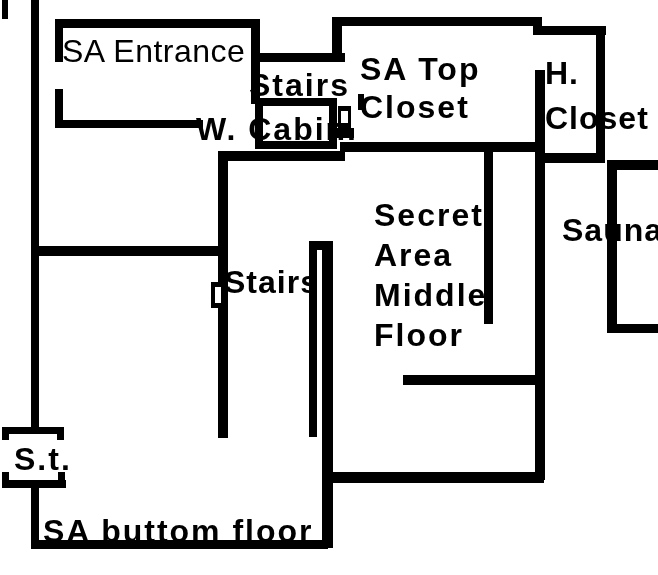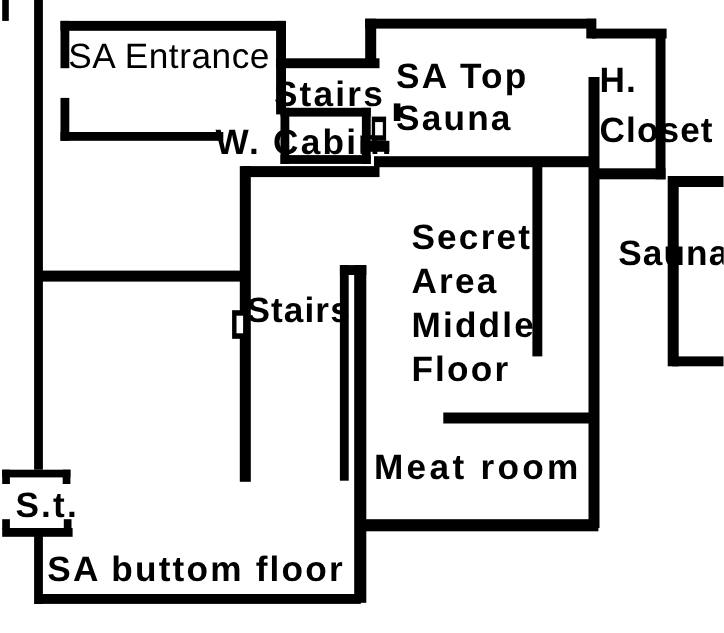--- a/index.html
+++ b/index.html
@@ -85,27 +85,26 @@
   <div class="w" style="left:2px;top:427px;width:62px;height:7px"></div>
   <div class="w" style="left:2px;top:427px;width:7px;height:13px"></div>
   <div class="w" style="left:57px;top:427px;width:7px;height:13px"></div>
   <div class="w" style="left:2px;top:480px;width:64px;height:8px"></div>
   <div class="w" style="left:2px;top:472px;width:7px;height:9px"></div>
   <div class="w" style="left:58px;top:472px;width:7px;height:9px"></div>
 
   <div class="lbl regular" style="left:62px;top:32px">SA Entrance</div>
   <div class="lbl" style="left:249px;top:66px;letter-spacing:2px">Stairs</div>
   <div class="lbl" style="left:360px;top:50px;letter-spacing:2px">SA Top
-Sauna</div>
+Closet</div>
   <div class="lbl" style="left:545px;top:51px;line-height:45px">H.
 Closet</div>
   <div class="lbl" style="left:196px;top:110px;letter-spacing:2px">W. Cabin.</div>
   <div class="lbl" style="left:374px;top:195px;line-height:40px;letter-spacing:2px">Secret
 Area
 Middle
 Floor</div>
   <div class="lbl" style="left:562px;top:211px">Sauna</div>
   <div class="lbl" style="left:224px;top:263px">Stairs</div>
-  <div class="lbl" style="left:340px;top:405px;letter-spacing:3px">Meat room</div>
   <div class="lbl" style="left:14px;top:440px;letter-spacing:2px">S.t.</div>
-  <div class="lbl" style="left:43px;top:498px;letter-spacing:2px">SA buttom floor</div>
+  <div class="lbl" style="left:43px;top:512px;letter-spacing:2px">SA buttom floor</div>
 
 </div>
 
 </body></html>

